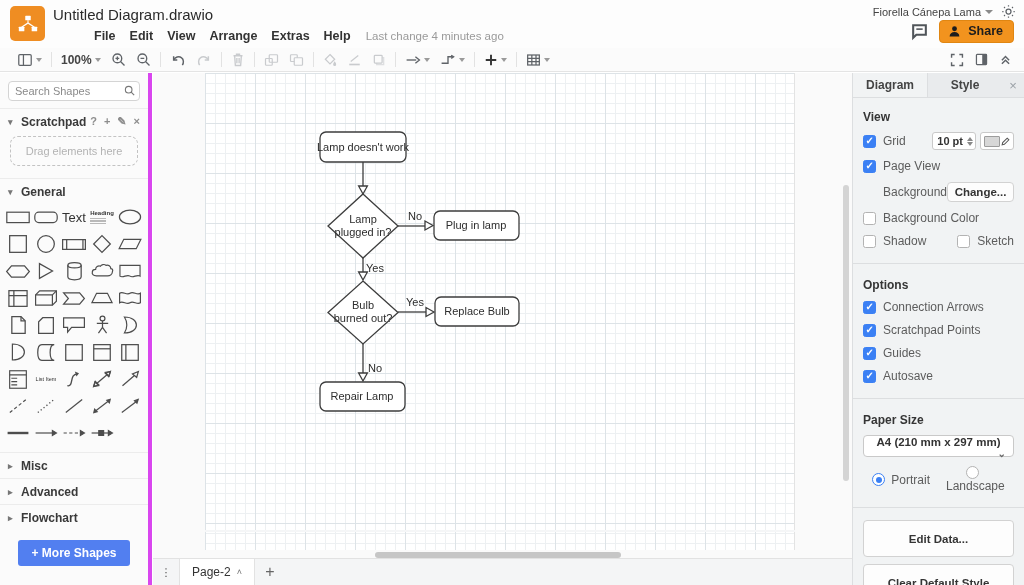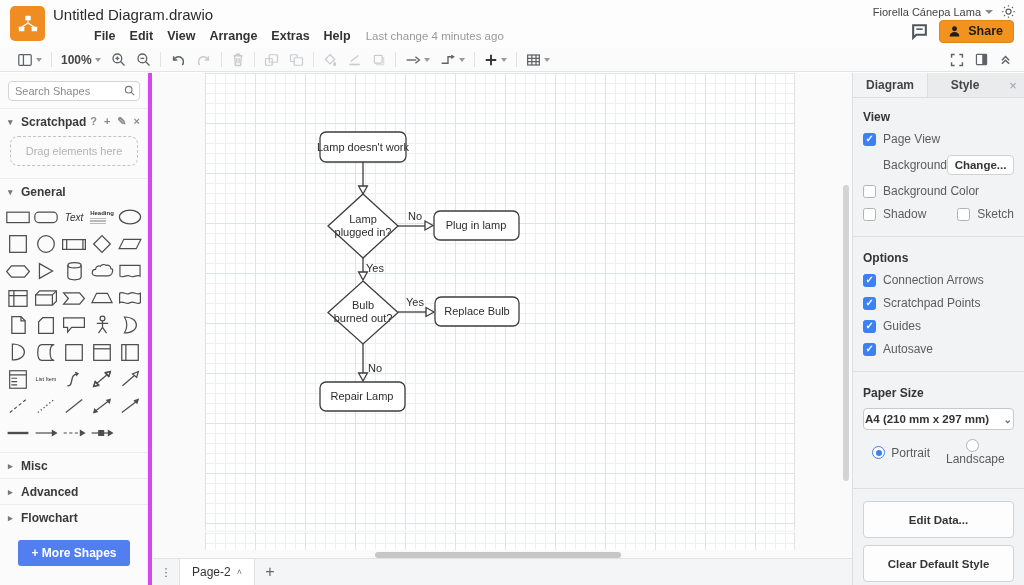--- a/index.html
+++ b/index.html
@@ -38,21 +38,21 @@
   .search-box input::placeholder { color:#8a8a8a; }
   .search-glass { position:absolute; right:5px; top:4px; }
   .side-sec { border-top:1px solid #ececec; }
   .side-hdr { display:flex; align-items:center; height:25px; padding:0 8px; font-weight:bold; font-size:12px; color:#3a3a3a; cursor:pointer; }
   .side-hdr .tri { font-size:9px; color:#777; margin-right:5px; width:8px; }
   .scratch-icons { margin-left:auto; display:flex; gap:7px; color:#8d8d8d; font-size:11px; }
   .scratch-icons span { cursor:pointer; }
   .drag-area { margin:2px 10px 12px 10px; border:1.5px dashed #c3c3c3; border-radius:8px; height:30px; display:flex; align-items:center; justify-content:center; color:#b3b3b3; font-size:11px; }
   .palette { display:grid; grid-template-columns:repeat(5,1fr); padding:2px 4px 8px 4px; row-gap:5px; }
   .pcell { height:22px; display:flex; align-items:center; justify-content:center; cursor:pointer; color:#4d4d4d; }
-  .ptext { font-size:10px; color:#333;font-style:italic; }
+  .ptext { font-size:13px; color:#333; }
   .ptext-sm { font-size:6px; color:#333; font-weight:bold; line-height:1.2; }
   .ptext-sm .l { display:block; height:1.5px; background:#b9b9b9; margin-top:1px; width:16px; }
   .more-shapes-row { display:flex; justify-content:center; padding:10px 0; }
   .more-shapes { background:#527ff0; color:#fff; font-size:12px; font-weight:bold; border:none; border-radius:3px; padding:6px 13px; cursor:pointer; }
 
   
   #canvas { position:absolute; top:73px; left:153px; width:699px; height:485px; background:#fafafa; overflow:hidden; }
   .page { position:absolute; left:52px; top:0; width:590px; height:477px; background-color:#ffffff;
     background-image:
       linear-gradient(#dde3e7 1px, transparent 1px),
@@ -84,26 +84,26 @@
   .stepper { display:flex; flex-direction:column; justify-content:center; padding:0 2px; gap:1px; }
   .stp-up { width:0;height:0;border-left:3px solid transparent;border-right:3px solid transparent;border-bottom:4px solid #888; cursor:pointer;}
   .stp-dn { width:0;height:0;border-left:3px solid transparent;border-right:3px solid transparent;border-top:4px solid #888; cursor:pointer;}
   .swatch-btn { width:34px; height:18px; background:#fff; border:1px solid #c9c9c9; border-radius:3px; display:flex; align-items:center; justify-content:space-between; padding:0 3px; cursor:pointer; }
   .swatch { width:16px; height:11px; background:#d7d7d7; border:1px solid #9c9c9c; border-radius:1px; }
   .indent { margin-left:20px; }
   .chg-btn,.pn-btn { background:#fdfdfd; border:1px solid #d2d2d2; border-radius:4px; font-weight:bold; font-size:11.5px; color:#353535; cursor:pointer; font-family:"Liberation Sans",sans-serif; }
   .chg-btn { margin-left:auto; width:88px; height:20px; }
   .half { width:76px; }
   .pn-div { height:1px; background:#dcdee0; margin:2px 0; }
-  .select { height:22px; background:#fff; border:1px solid #c9c9c9; border-radius:4px; display:flex; align-items:center; padding:0 1px; font-weight:bold; font-size:11.5px; color:#333; cursor:pointer; margin-bottom:9px; }
+  .select { height:22px; background:#fff; border:1px solid #c9c9c9; border-radius:4px; display:flex; align-items:center; padding:0 7px; font-weight:bold; font-size:11.5px; color:#333; cursor:pointer; margin-bottom:9px;flex-direction:column; }
   .select .chev { margin-left:auto; color:#666; font-size:10px; }
   .radio { width:13px; height:13px; border:1px solid #b3b3b3; border-radius:50%; background:#fff; margin-right:6px; position:relative; cursor:pointer; flex:none; }
   .radio.on { border-color:#3b80f4; }
   .radio.on::after { content:""; position:absolute; left:2.5px; top:2.5px; width:6px; height:6px; border-radius:50%; background:#3b80f4; }
-  .radio-row { display:flex; align-items:center; justify-content:center; gap:16px; color:#5c5c5c; margin-bottom:12px; }
+  .radio-row { display:flex; align-items:center; justify-content:center; gap:16px; color:#5c5c5c; margin-bottom:4px; }
   .pn-btn.block { display:block; width:100%; height:37px; margin-bottom:7px; }
 
   
   #footer { position:absolute; left:153px; top:558px; width:699px; height:27px; background:#f4f5f6; border-top:1px solid #e2e2e2; display:flex; align-items:stretch; }
   .dots { width:26px; display:flex; align-items:center; justify-content:center; color:#555; cursor:pointer; letter-spacing:0; font-size:11px; }
   .page-tab { background:#fff; border-left:1px solid #e2e2e2; border-right:1px solid #e2e2e2; display:flex; align-items:center; padding:0 12px; gap:6px; font-size:12px; color:#333; cursor:pointer; }
   .page-tab .up { font-size:9px; color:#777; }
   .add-page { width:30px; display:flex; align-items:center; justify-content:center; color:#666; font-size:16px; cursor:pointer; }
 </style>
 </head>
@@ -653,20 +653,39 @@
   <div class="tabs">
     <div class="tab active">Diagram</div>
     <div class="tab">Style</div>
     <div class="tab-close">×</div>
   </div>
 
   <div class="pn-section">
     <div class="pn-h">View</div>
     <div class="pn-row">
       <span class="cb checked"></span>
+      <span>Grid</span>
+      <span class="grid-ctrls">
+        <span class="num-input">
+          <span class="val">10 pt</span>
+          <span class="stepper">
+              <span class="stp-up"></span>
+              <span class="stp-dn"></span>
+            </span>
+        </span>
+        <span class="swatch-btn">
+          <span class="swatch"></span>
+          <svg width="9" height="9" viewBox="0 0 16 16" fill="none" stroke="#555" stroke-width="1.8">
+              <path d="M2 14l1-4 8-8 3 3-8 8z"></path>
+            </svg>
+        </span>
+      </span>
+    </div>
+    <div class="pn-row">
+      <span class="cb checked"></span>
       <span>Page View</span>
     </div>
     <div class="pn-row indent">
       <span>Background</span>
       <button class="chg-btn">Change...</button>
     </div>
     <div class="pn-row">
       <span class="cb"></span>
       <span>Background Color</span>
     </div>

